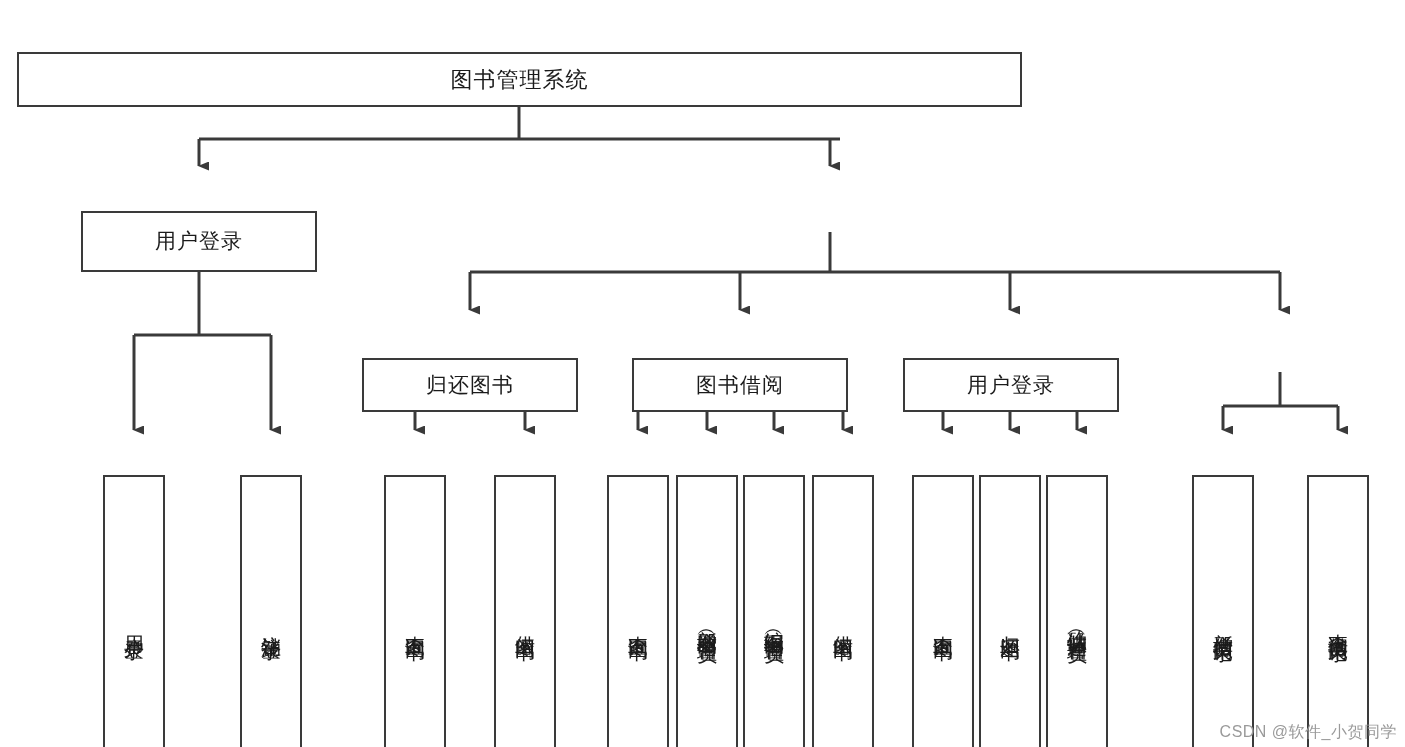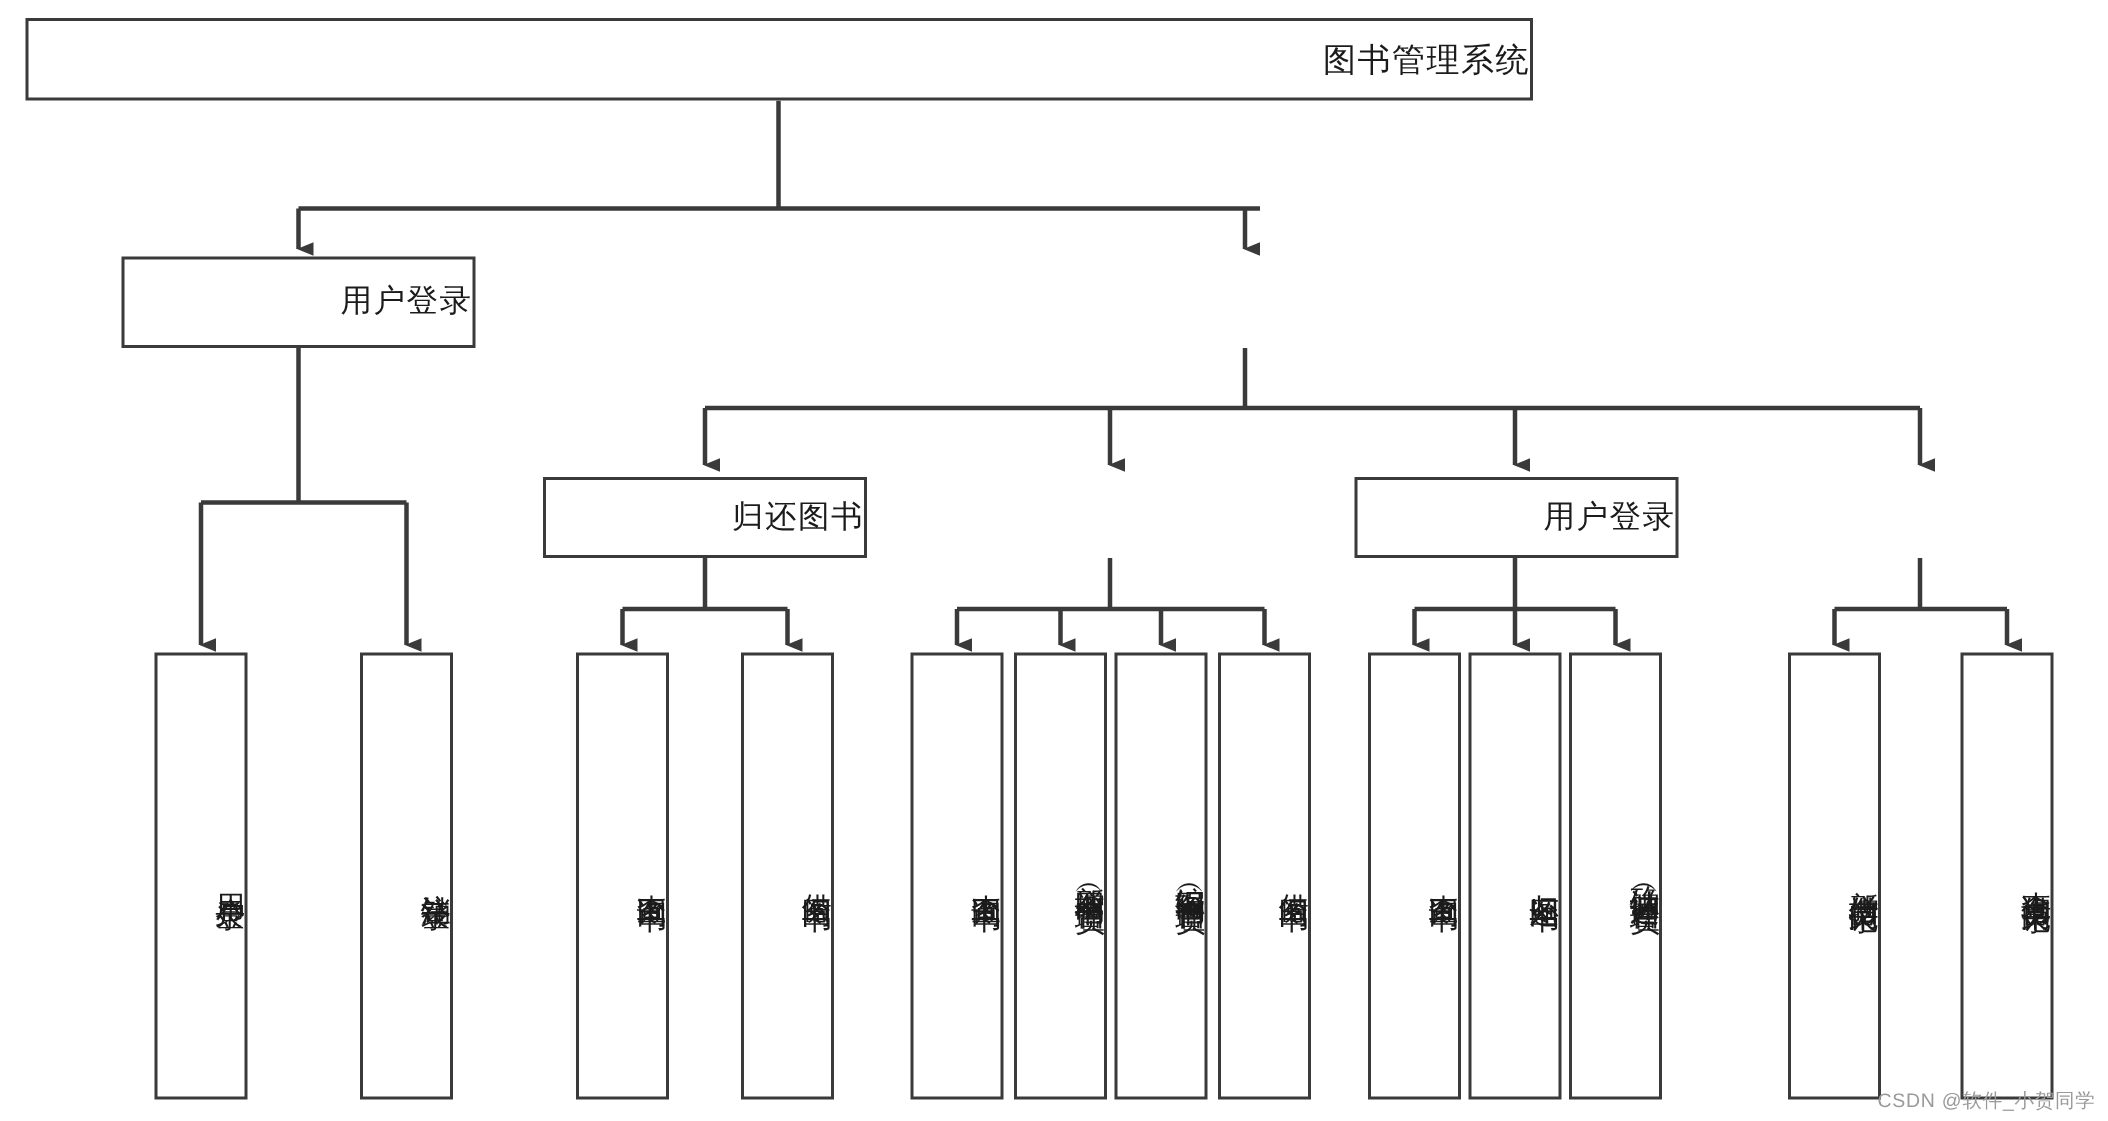--- a/index.html
+++ b/index.html
@@ -26,22 +26,23 @@
     width: 1405px;
     height: 747px;
   }
   .node {
     position: absolute;
     box-sizing: border-box;
     background: #ffffff;
     border: 2.5px solid #3a3a3a;
     display: flex;
     align-items: center;
-    justify-content: flex-end;
+    justify-content: center;
     z-index: 2;
+    margin-top: 40px;
   }
   .node-label {
     font-size: 21px;
     line-height: 1.15;
     letter-spacing: 1px;
     color: #1b1b1b;
     white-space: nowrap;
     text-align: center;
   }
   
@@ -58,21 +59,21 @@
     max-height: 100%;
   }
   .node.root .node-label { font-size: 22px; }
   .node.level2 .node-label { font-size: 21px; }
   .node.level3 .node-label { font-size: 21px; }
 
   #watermark {
     position: absolute;
     right: 8px;
     bottom: 4px;
-    font-size: 13px;
+    font-size: 16px;
     color: #9a9a9a;
     letter-spacing: 0.5px;
     z-index: 5;
     white-space: nowrap;
   }
 </style>
 </head>
 <body>
 
 <div id="diagram-root">
@@ -131,20 +132,23 @@
     <span class="node-label">图书管理系统</span>
   </div>
 
   <div class="node level2" style="left:81px; top:171px; width:236px; height:61px;">
     <span class="node-label">用户登录</span>
   </div>
 
   <div class="node level3" style="left:362px; top:318px; width:216px; height:54px;">
     <span class="node-label">归还图书</span>
   </div>
+  <div class="node level3" style="left:632px; top:318px; width:216px; height:54px;">
+    <span class="node-label">图书借阅</span>
+  </div>
   <div class="node level3" style="left:903px; top:318px; width:216px; height:54px;">
     <span class="node-label">用户登录</span>
   </div>
 
   <div class="node leaf" style="left:103px; top:435px; width:62px; height:298px;">
     <span class="node-label">用户登录</span>
   </div>
   <div class="node leaf" style="left:240px; top:435px; width:62px; height:298px;">
     <span class="node-label">注销登录</span>
   </div>

